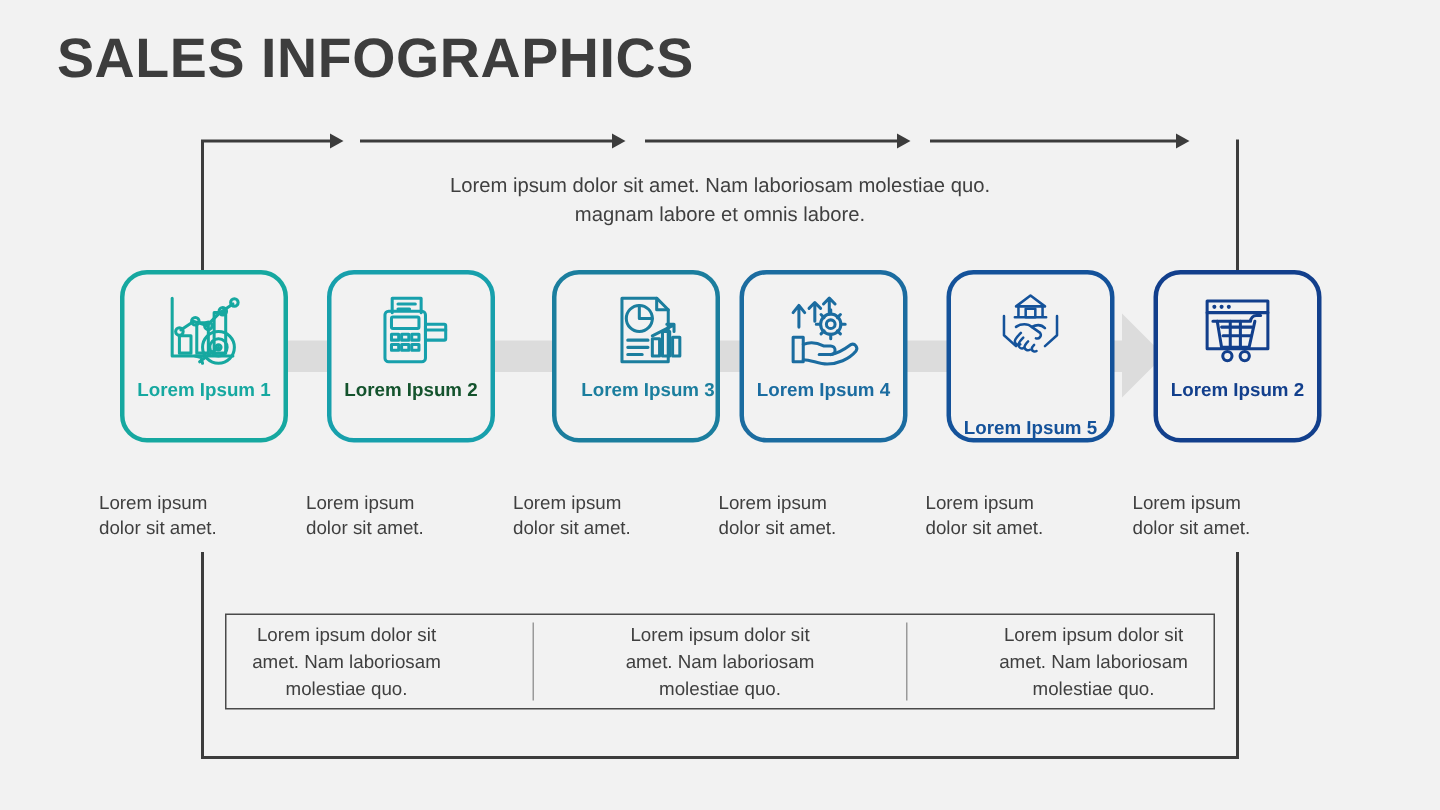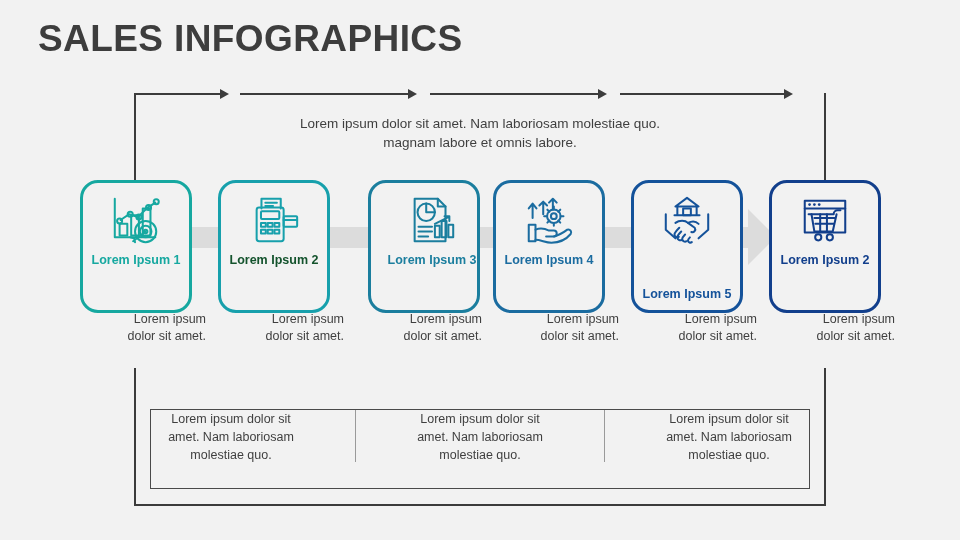--- a/index.html
+++ b/index.html
@@ -99,21 +99,21 @@
   
   #cards {
     position: absolute;
     left: 0; top: 0;
     width: 960px; height: 540px;
   }
   .card {
     position: absolute;
     top: 180px;
     width: 112px;
-    height: 133px;
+    height: 115px;
     border: 3px solid #16a8a0;
     border-radius: 18px;
     background: #f2f2f2;
     box-sizing: border-box;
     display: flex;
     flex-direction: column;
     align-items: center;
     justify-content: flex-start;
   }
   .card-icon {
@@ -123,43 +123,44 @@
     display: block;
   }
   .card-label {
     margin-top: 6px;
     font-size: 12.5px;
     font-weight: bold;
     white-space: nowrap;
   }
   .card-caption {
     position: absolute;
-    top: 311px;
+    top: 327px;
     width: 140px;
-    text-align: right;
+    text-align: left;
     font-size: 12.5px;
     line-height: 17px;
     color: #3f3f3f;
   }
 
   
   #bot-bracket-left-v  { left: 134px; top: 368px; height: 138px; }
   #bot-bracket-right-v { left: 824px; top: 368px; height: 138px; }
   #bot-bracket-h       { left: 134px; top: 504px; width: 692px; }
 
   
   #bottom-box {
     position: absolute;
     left: 150px;
     top: 409px;
     width: 660px;
-    height: 80px;
+    height: 64px;
     border: 1.5px solid #4a4a4a;
     box-sizing: border-box;
     display: flex;
+    align-items: center;
     gap: 44px;
   }
   .bottom-col {
     flex: 1 1 0;
     text-align: center;
     font-size: 12.5px;
     line-height: 18px;
     color: #3f3f3f;
     padding: 0 8px;
     box-sizing: border-box;

